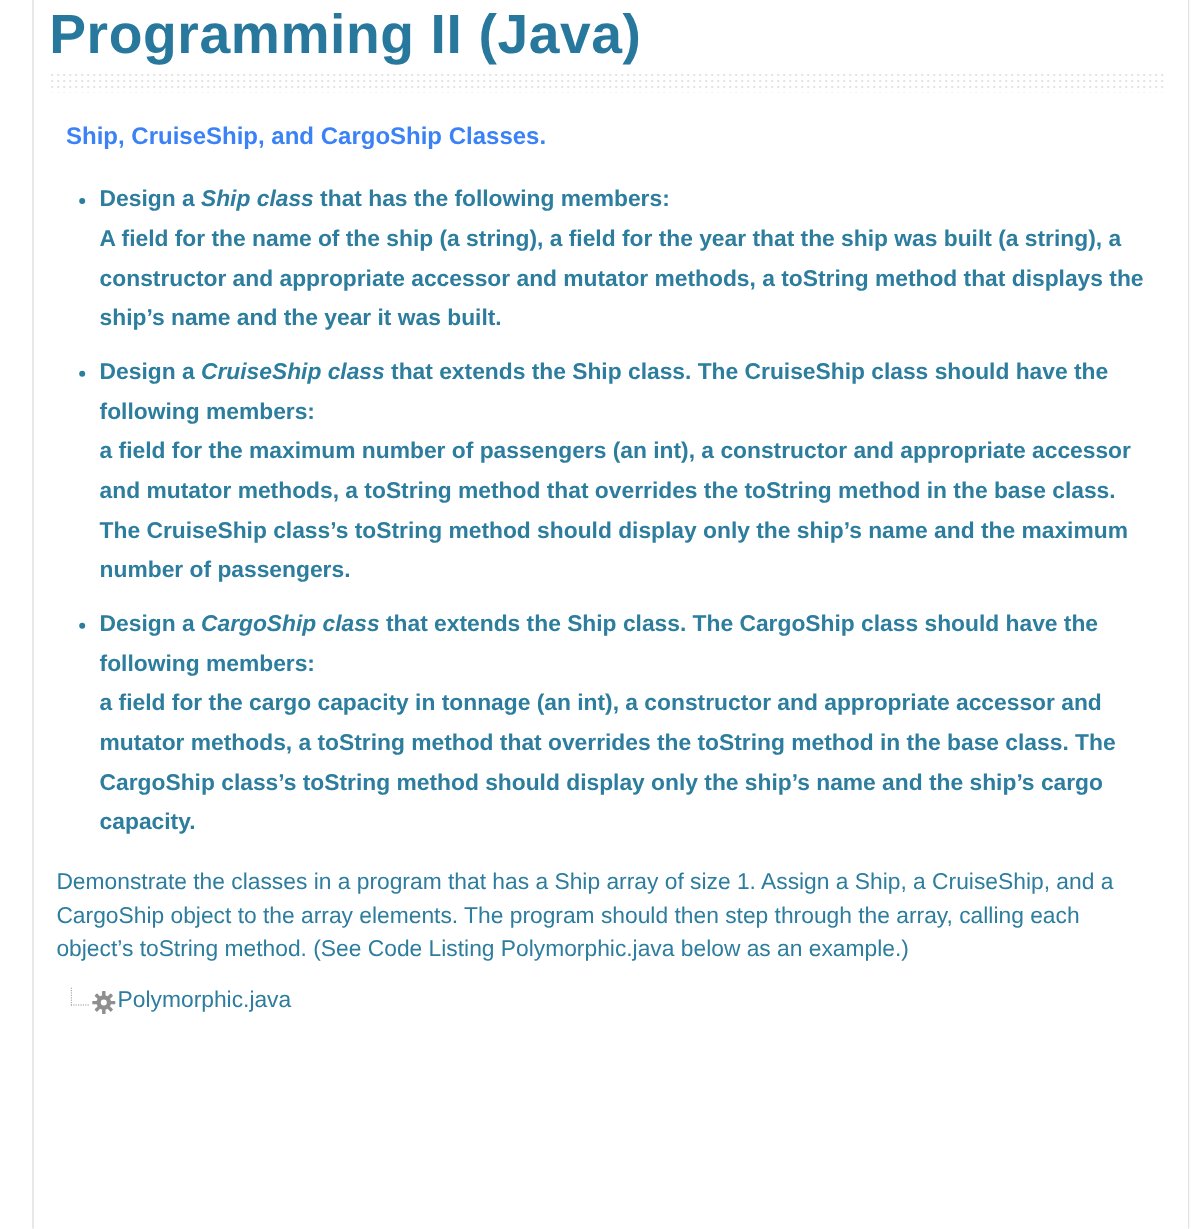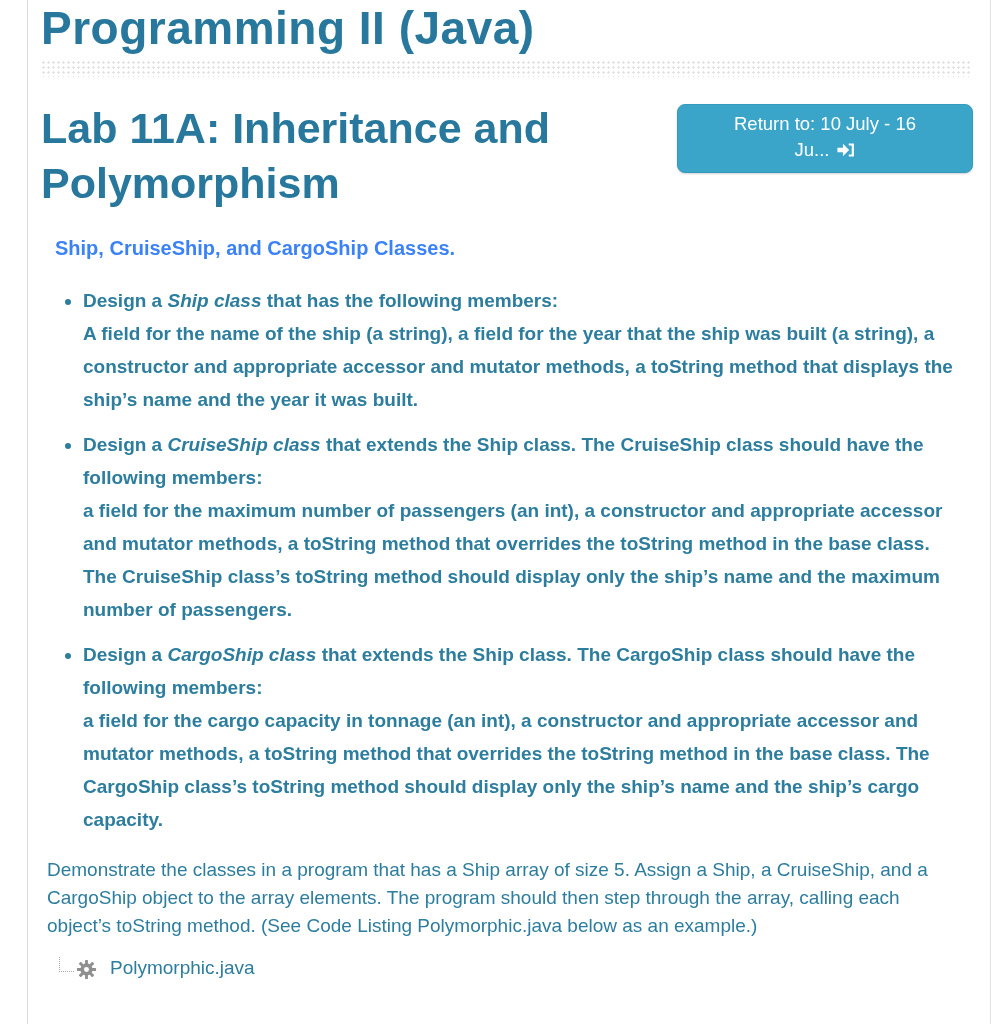--- a/index.html
+++ b/index.html
@@ -51,58 +51,49 @@
 
   .closing { line-height: 28px; margin: 20px 0 0 -6px; padding-right: 28px; }
 
   .resource-row { display: flex; align-items: flex-end; margin: 14px 0 0 6px; }
   .branch {
     width: 15px; height: 15px; margin-bottom: 9px;
     border-left: 1px dotted #ababab; border-bottom: 1px dotted #ababab;
   }
   .gear-wrap { margin-left: 1px; line-height: 0; }
   .resource-link {
-    margin-left: 12px; color: #2d7d9e; text-decoration: none;
+    color: #2d7d9e; text-decoration: none;
     font-size: 19px; line-height: 27px; cursor: pointer;
   }
 </style>
 </head>
 <body>
 
 <div class="page">
   <div class="rule-left"></div>
   <div class="rule-right"></div>
 
   <div class="main">
 
     <h1 class="course-title">Programming II (Java)</h1>
 
     <div class="dotted-sep"></div>
 
-    <div class="activity-header">
-      <h2 class="activity-title">Lab 11A: Inheritance and Polymorphism</h2>
-      <a class="return-btn"><span>Return to: 10 July - 16</span><br><span>Ju...</span><span class="signin-icon"><svg width="19" height="18" viewBox="0 0 26 24">
-              <g fill="#ffffff">
-                <path d="M2 9 h7.5 v-5.5 l8.5 8.5 -8.5 8.5 v-5.5 H2 z"></path>
-                <path d="M17.5 3 h7 v18 h-7 v-3 h4 V6 h-4 z"></path>
-              </g>
-            </svg></span></a>
-    </div>
 
     <div class="content">
 
       <p class="section-heading">Ship, CruiseShip, and CargoShip Classes.</p>
 
       <ul class="requirements">
         <li><span>Design a </span><em>Ship class</em><span> that has the following members:</span><br><span>A field for the name of the ship (a string), a field for the year that the ship was built (a string), a constructor and appropriate accessor and mutator methods, a toString method that displays the ship’s name and the year it was built.</span></li>
         <li><span>Design a </span><em>CruiseShip class</em><span> that extends the Ship class. The CruiseShip class should have the following members:</span><br><span>a field for the maximum number of passengers (an int), a constructor and appropriate accessor and mutator methods, a toString method that overrides the toString method in the base class. The CruiseShip class’s toString method should display only the ship’s name and the maximum number of passengers.</span></li>
         <li><span>Design a </span><em>CargoShip class</em><span> that extends the Ship class. The CargoShip class should have the following members:</span><br><span>a field for the cargo capacity in tonnage (an int), a constructor and appropriate accessor and mutator methods, a toString method that overrides the toString method in the base class. The CargoShip class’s toString method should display only the ship’s name and the ship’s cargo capacity.</span></li>
       </ul>
 
-      <p class="closing">Demonstrate the classes in a program that has a Ship array of size 5. Assign a Ship, a CruiseShip, and a CargoShip object to the array elements. The program should then step through the array, calling each object’s toString method. (See Code Listing Polymorphic.java below as an example.)</p>
+      <p class="closing">Demonstrate the classes in a program that has a Ship array of size 1. Assign a Ship, a CruiseShip, and a CargoShip object to the array elements. The program should then step through the array, calling each object’s toString method. (See Code Listing Polymorphic.java below as an example.)</p>
 
       <div class="resource-row">
         <span class="branch"></span>
         <span class="gear-wrap"><svg width="23" height="23" viewBox="0 0 24 24">
               <g fill="#8f8f8f">
                 <circle cx="12" cy="12" r="6.4"></circle>
                 <g>
                   <rect x="10.5" y="2" width="3" height="5" rx="0.6"></rect>
                   <rect x="10.5" y="17" width="3" height="5" rx="0.6"></rect>
                   <rect x="2" y="10.5" width="5" height="3" rx="0.6"></rect>

